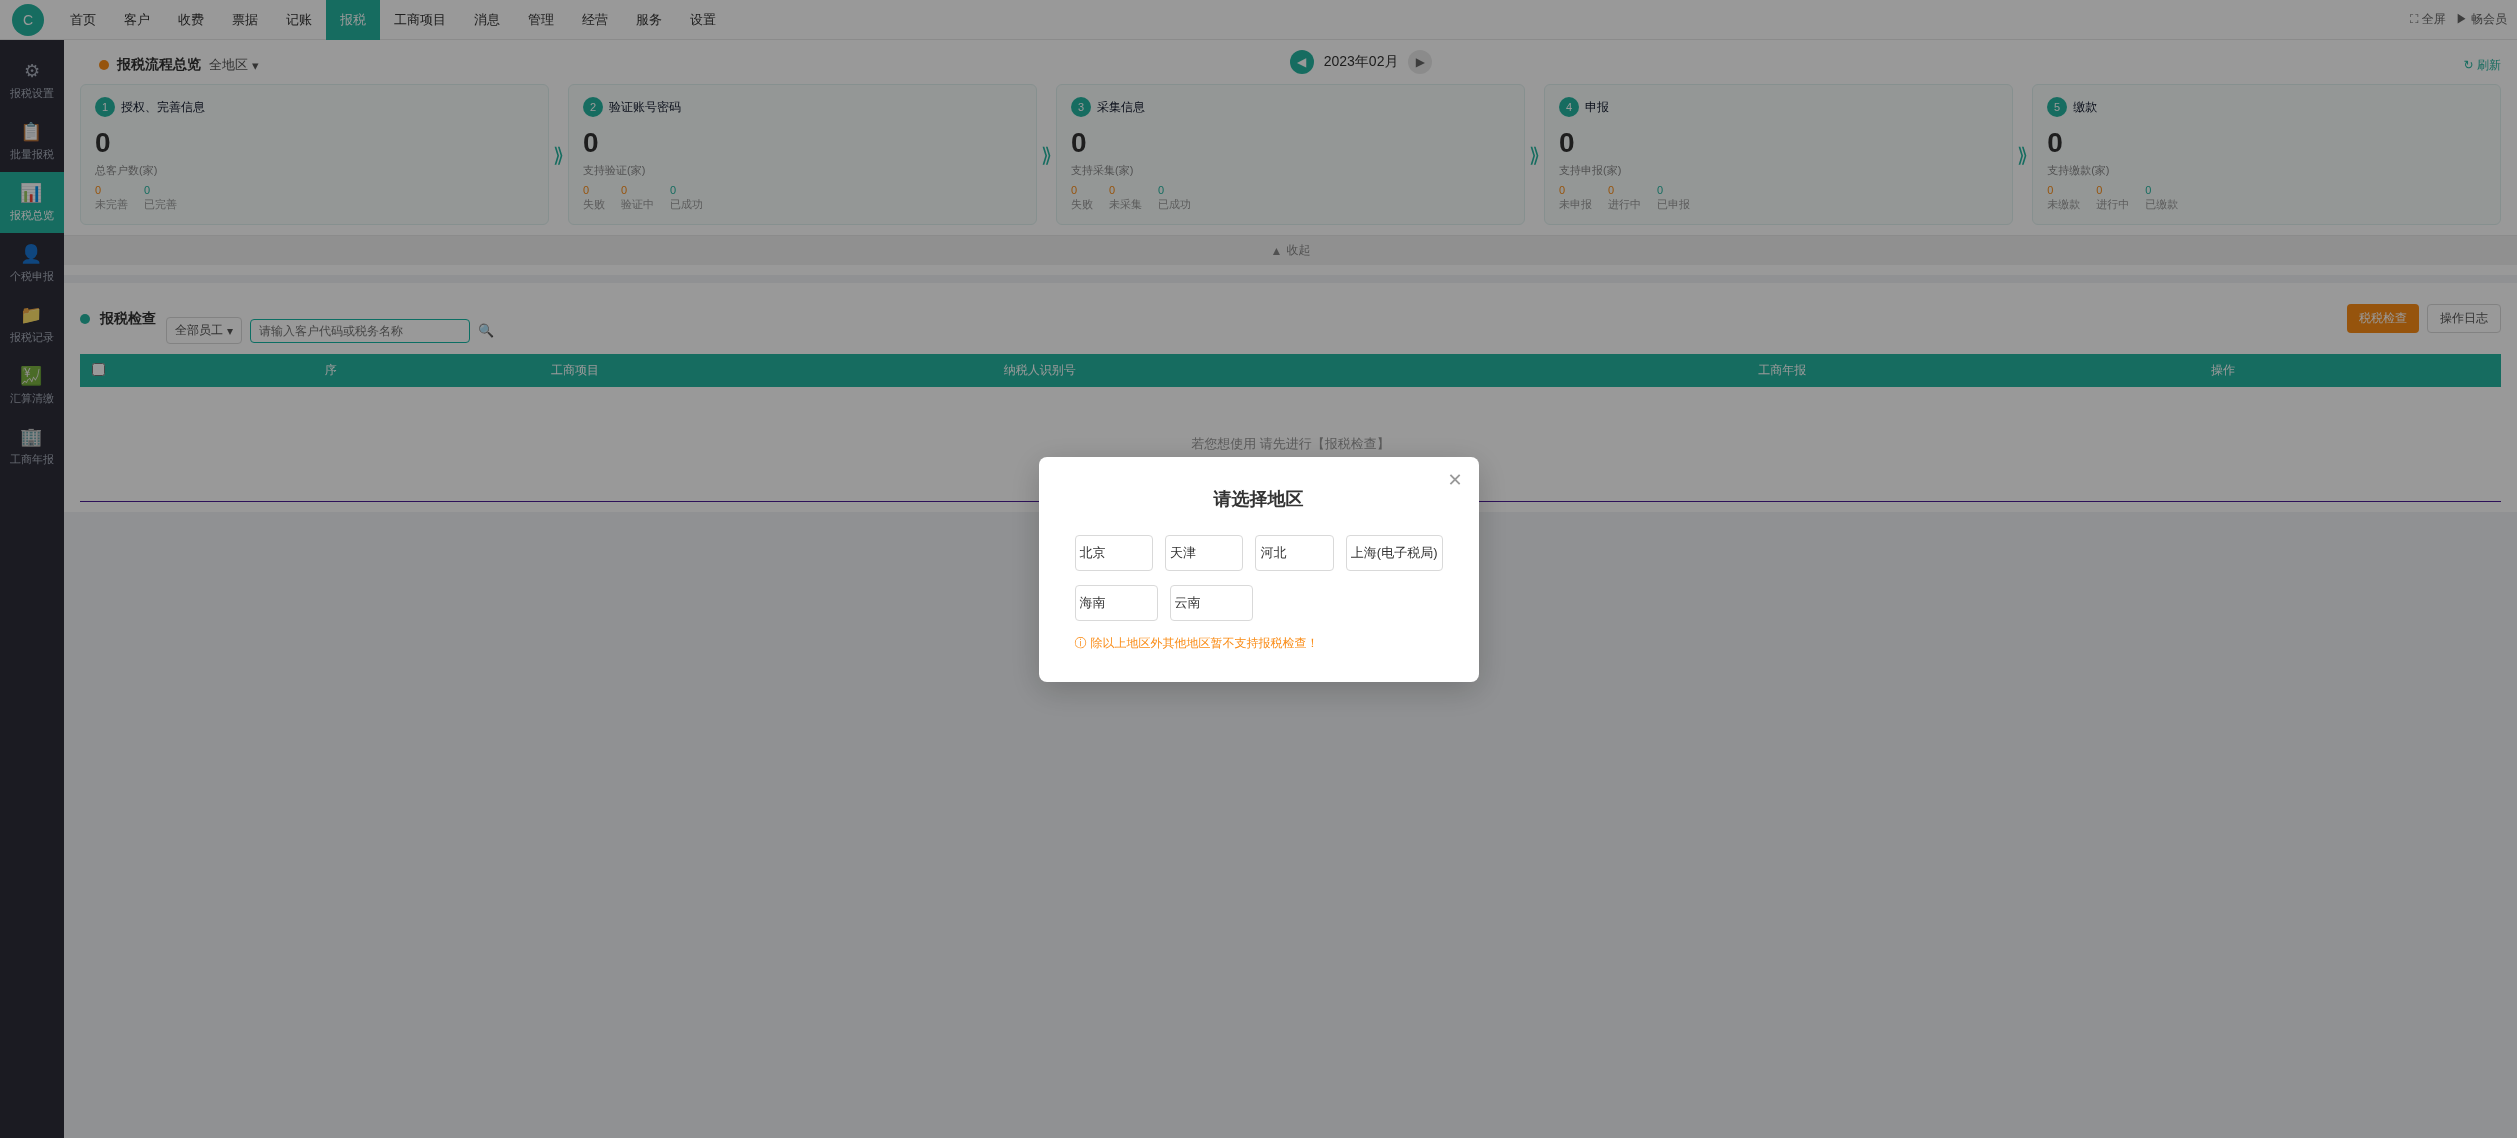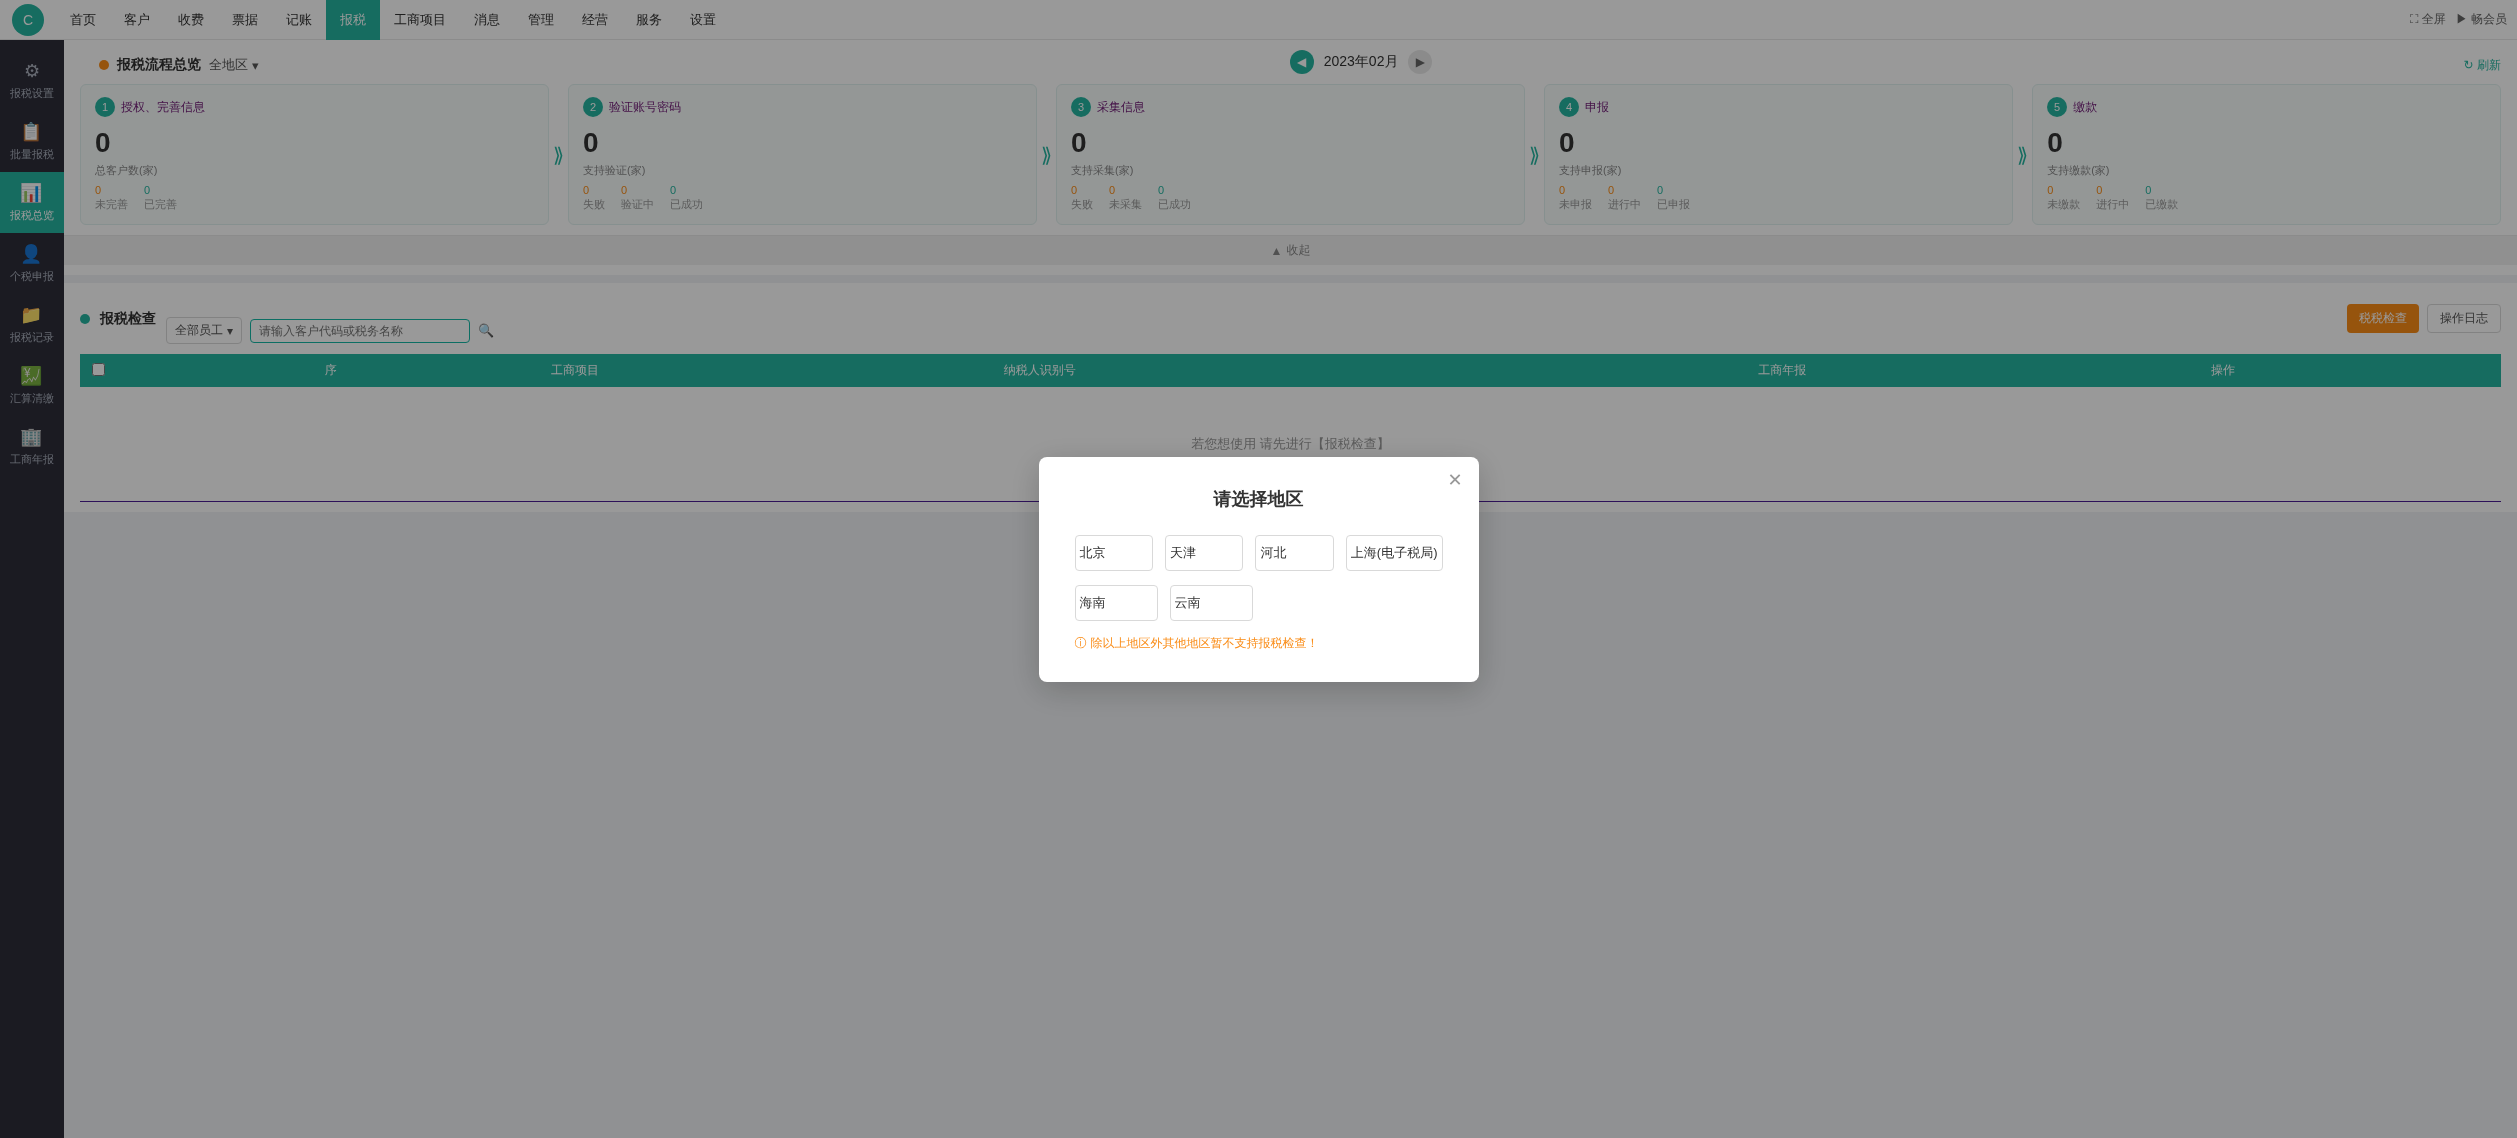--- a/index.html
+++ b/index.html
@@ -178,21 +178,21 @@
       background: #26b5a0;
       color: #fff;
       font-size: 11px;
       display: flex;
       align-items: center;
       justify-content: center;
       margin-bottom: 4px;
     }
     .step-name {
       font-size: 12px;
-      color: #701a75;
+      color: #0f172a;
       margin-bottom: 4px;
     }
     .step-count {
       font-size: 28px;
       font-weight: bold;
       color: #333;
       margin-bottom: 4px;
     }
     .step-desc {
       font-size: 11px;

